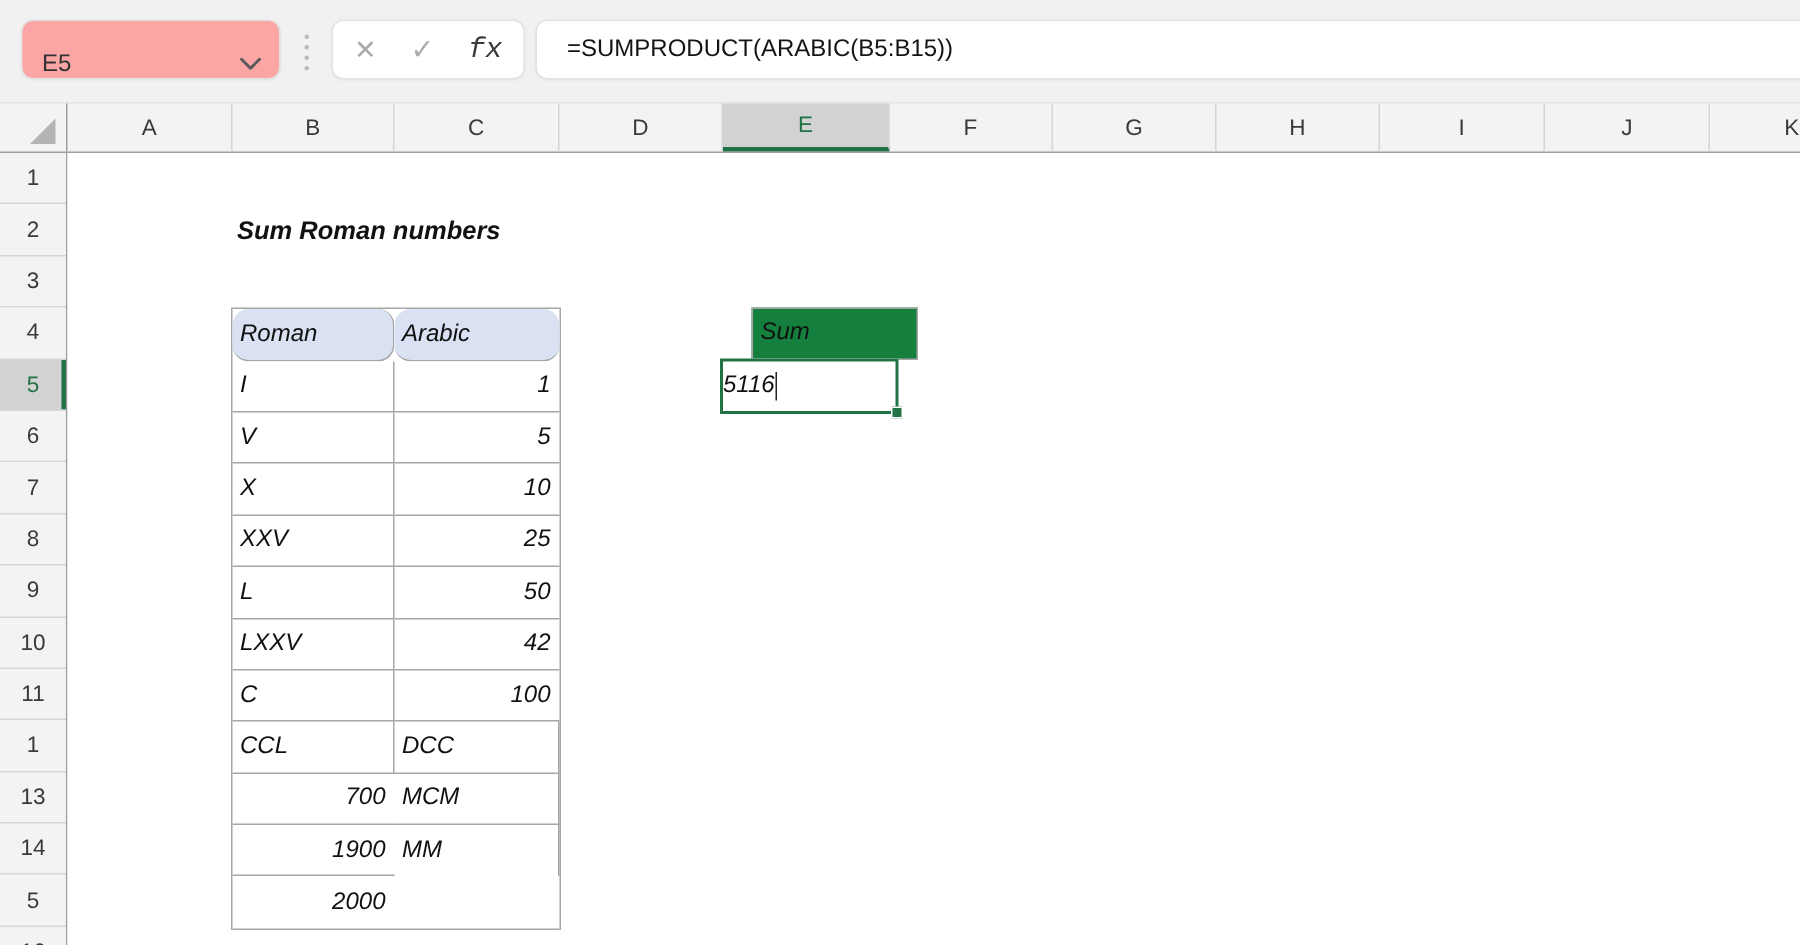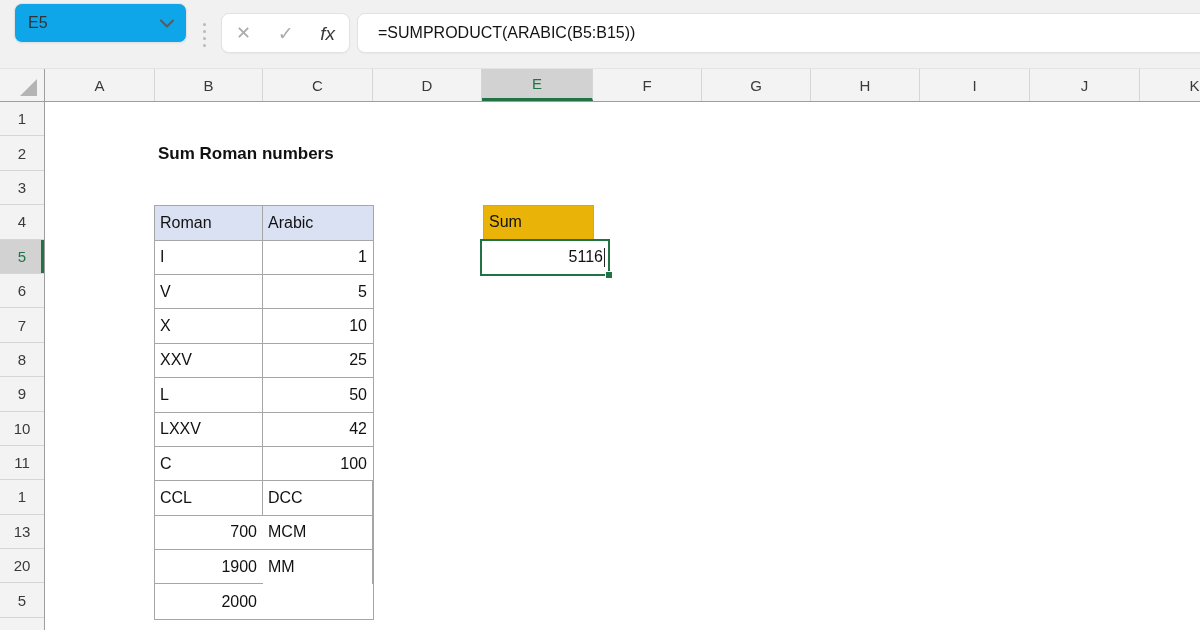--- a/index.html
+++ b/index.html
@@ -2,32 +2,32 @@
 <html><head>
 <meta charset="utf-8">
 <style>
   * { margin:0; padding:0; box-sizing:border-box; }
   html,body { width:1200px; height:630px; }
   body { font-family:"Liberation Sans", sans-serif; background:#fff; }
   .stage { position:relative; width:1200px; height:630px; overflow:hidden; background:#fff; }
 
   
   .topbar { position:absolute; top:0; left:0; width:1200px; height:68px; background:#f1f1f1; }
-  .namebox { position:absolute; left:14px; top:3px; width:173px; height:40px; background:#0ea5e9;
-             border:1px solid #e2e2e2; border-radius:8px; display:flex; align-items:center;
+  .namebox { position:absolute; left:14px; top:13px; width:173px; height:40px; background:#fca5a5;
+             border:1px solid #e2e2e2; border-radius:8px; display:flex; align-items:flex-end;
              justify-content:space-between; padding:0 12px 0 13px; box-shadow:0 1px 2px rgba(0,0,0,.04); }
   .namebox-text { font-size:16px; color:#333; }
   .grip { position:absolute; left:203px; top:23px; display:flex; flex-direction:column; gap:4px; }
   .grip i { width:3px; height:3px; border-radius:50%; background:#b9b9b9; }
   .fxgroup { position:absolute; left:221px; top:13px; width:129px; height:40px; background:#fff;
              border:1px solid #e2e2e2; border-radius:8px; display:flex; align-items:center;
              justify-content:space-between; padding:0 14px; box-shadow:0 1px 2px rgba(0,0,0,.04); }
   .icon-x { font-size:18px; color:#ababab; line-height:1; }
   .icon-check { font-size:19px; color:#ababab; line-height:1; }
-  .icon-fx { font-family:Liberation Sans, sans-serif; font-style:italic; font-size:19px; color:#3a3a3a; line-height:1; }
+  .icon-fx { font-family:Liberation Mono, monospace; font-style:italic; font-size:19px; color:#3a3a3a; line-height:1; }
   .formulabar { position:absolute; left:357px; top:13px; width:845px; height:40px; background:#fff;
                 border:1px solid #e2e2e2; border-radius:8px 0 0 8px; display:flex; align-items:center;
                 padding-left:20px; font-size:16px; color:#141414; box-shadow:0 1px 2px rgba(0,0,0,.04); }
 
   
   .colhdr-row { position:absolute; top:68px; left:0; width:1200px; height:34px; display:flex;
                 background:#f3f3f3; border-top:1px solid #e3e3e3; border-bottom:1px solid #9e9e9e; }
   .selectall { width:45px; height:100%; position:relative; border-right:1px solid #9e9e9e; flex:0 0 45px; }
   .selectall .tri { position:absolute; right:7px; bottom:5px; width:0; height:0;
                     border-left:17px solid transparent; border-bottom:17px solid #b4b4b4; }
@@ -36,38 +36,38 @@
   .colhdr.selected { background:#d2d2d2; color:#217346; border-bottom:3px solid #217346; }
 
   
   .rowhdr-col { position:absolute; top:102px; left:0; width:45px; height:560px; background:#f3f3f3;
                 border-right:1px solid #9e9e9e; }
   .rowhdr { height:34.4px; display:flex; align-items:center; justify-content:center; font-size:15px;
             color:#3a3a3a; border-bottom:1px solid #d6d6d6; }
   .rowhdr.selected { background:#d2d2d2; color:#217346; box-shadow:inset -3px 0 0 #217346; }
 
   
-  .sheet { position:absolute; top:102px; left:45px; width:1155px; height:528px; background:#fff; }
+  .sheet { position:absolute; top:102px; left:45px; width:1155px; height:528px; background:#fff;font-style:italic; }
   .sheet-title { position:absolute; left:113px; top:34.4px; height:34.4px; display:flex; align-items:center;
                  font-weight:bold; font-size:17px; color:#111; white-space:nowrap; }
 
   .datatable { position:absolute; left:109px; top:103.2px; border:1px solid #a6a6a6;
                display:grid; grid-template-columns:108px 110px; background:#fff; }
   .tcell { height:34.4px; display:flex; align-items:center; font-size:16px; color:#111;
            border-bottom:1px solid #a6a6a6; }
   .tcell.col1 { border-right:1px solid #a6a6a6; padding-left:5px; }
   .tcell.col2 { justify-content:flex-end; padding-right:6px; }
-  .tcell.hdr { background:#D9E1F2; }
+  .tcell.hdr { background:#D9E1F2;border-radius:11px; }
   .tcell.lastrow { border-bottom:none; }
 
-  .sumcell { position:absolute; left:438px; top:103.2px; width:111px; height:34.4px; background:#eab308;
+  .sumcell { position:absolute; left:456px; top:103.2px; width:111px; height:34.4px; background:#15803d;
              border:1px solid #a6a6a6; display:flex; align-items:center; padding-left:5px;
              font-size:16px; color:#111; }
-  .selcell { position:absolute; left:435px; top:136.5px; width:130px; height:37px; background:#fff;
-             border:2px solid #217346; display:flex; align-items:center; justify-content:flex-end;
+  .selcell { position:absolute; left:435px; top:136.5px; width:119px; height:37px; background:#fff;
+             border:2px solid #217346; display:flex; align-items:center; justify-content:flex-start;
              padding-right:3px; font-size:16px; color:#111; }
   .caret { width:1px; height:19px; background:#222; margin-left:1px; }
   .fillhandle { position:absolute; right:-5px; bottom:-5px; width:8px; height:8px; background:#217346;
                 border:1px solid #fff; }
 </style>
 </head>
 <body>
 
 <div class="stage">
 
@@ -120,21 +120,21 @@
     <div class="rowhdr">4</div>
     <div class="rowhdr selected">5</div>
     <div class="rowhdr">6</div>
     <div class="rowhdr">7</div>
     <div class="rowhdr">8</div>
     <div class="rowhdr">9</div>
     <div class="rowhdr">10</div>
     <div class="rowhdr">11</div>
     <div class="rowhdr">1</div>
     <div class="rowhdr">13</div>
-    <div class="rowhdr">20</div>
+    <div class="rowhdr">14</div>
     <div class="rowhdr">5</div>
     <div class="rowhdr">16</div>
   </div>
 
   <div class="sheet">
 
     <div class="sheet-title">Sum Roman numbers</div>
 
     <div class="datatable">
       <div class="tcell col1 hdr">Roman</div>

